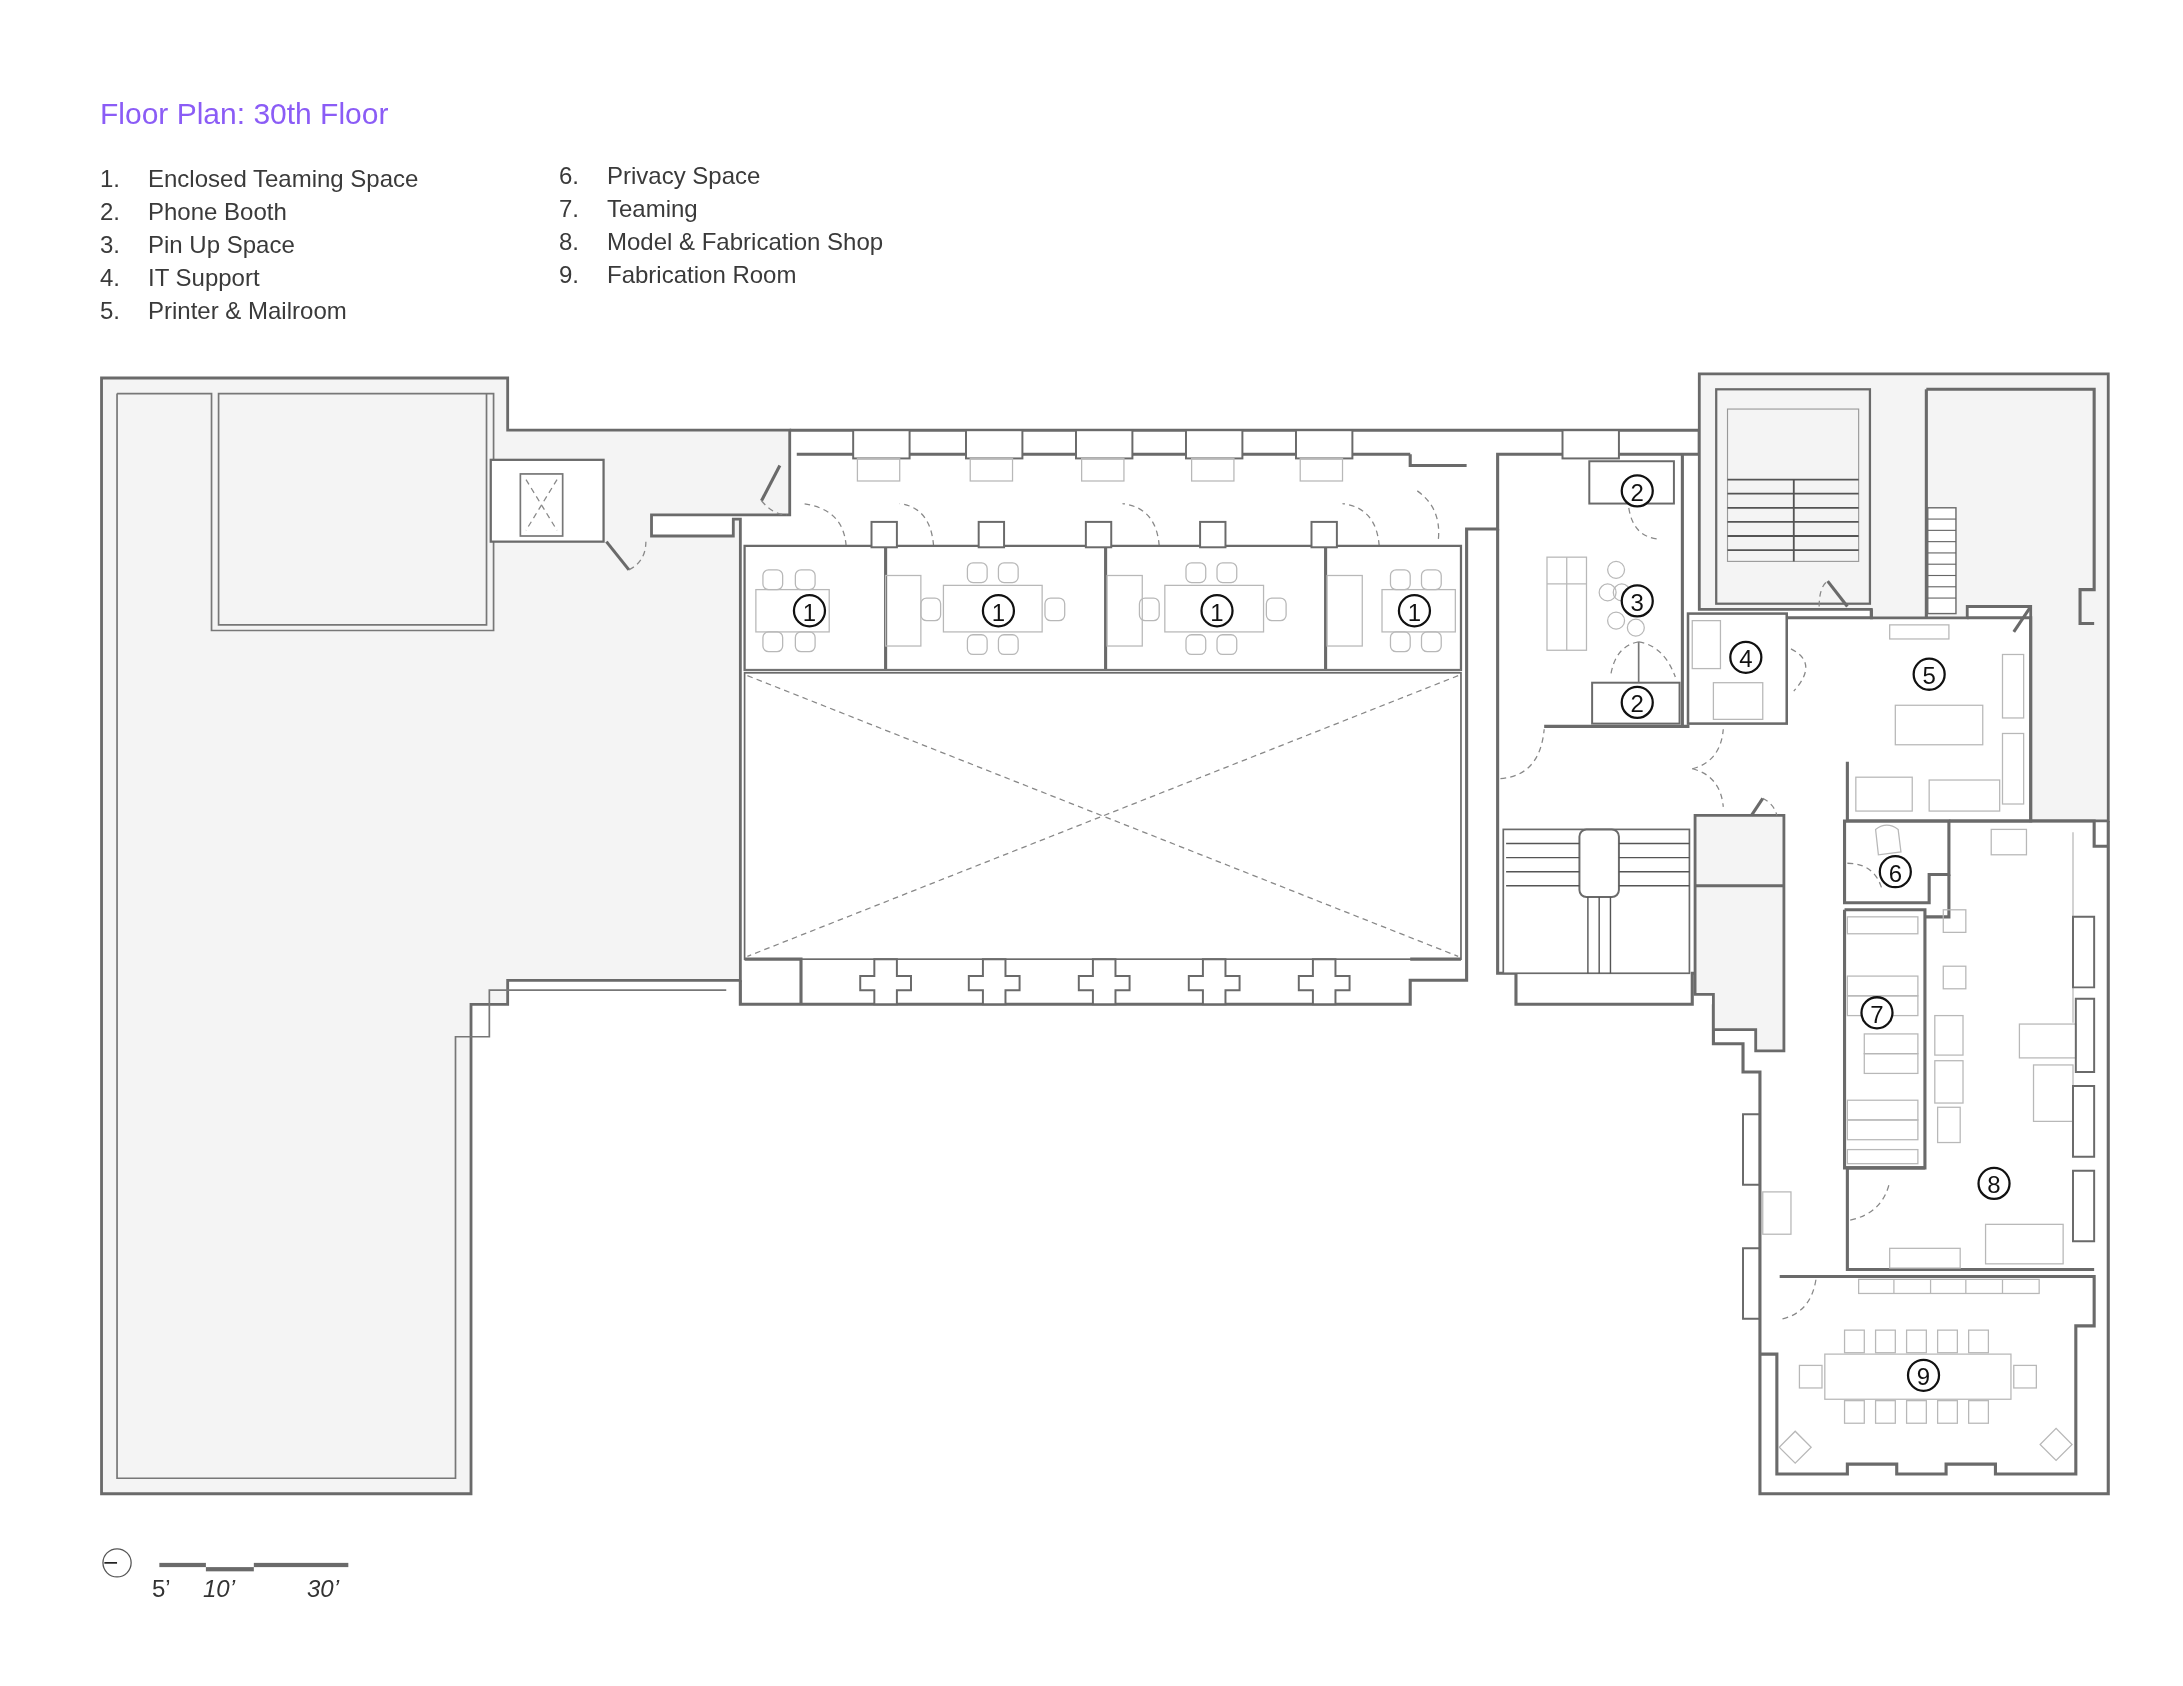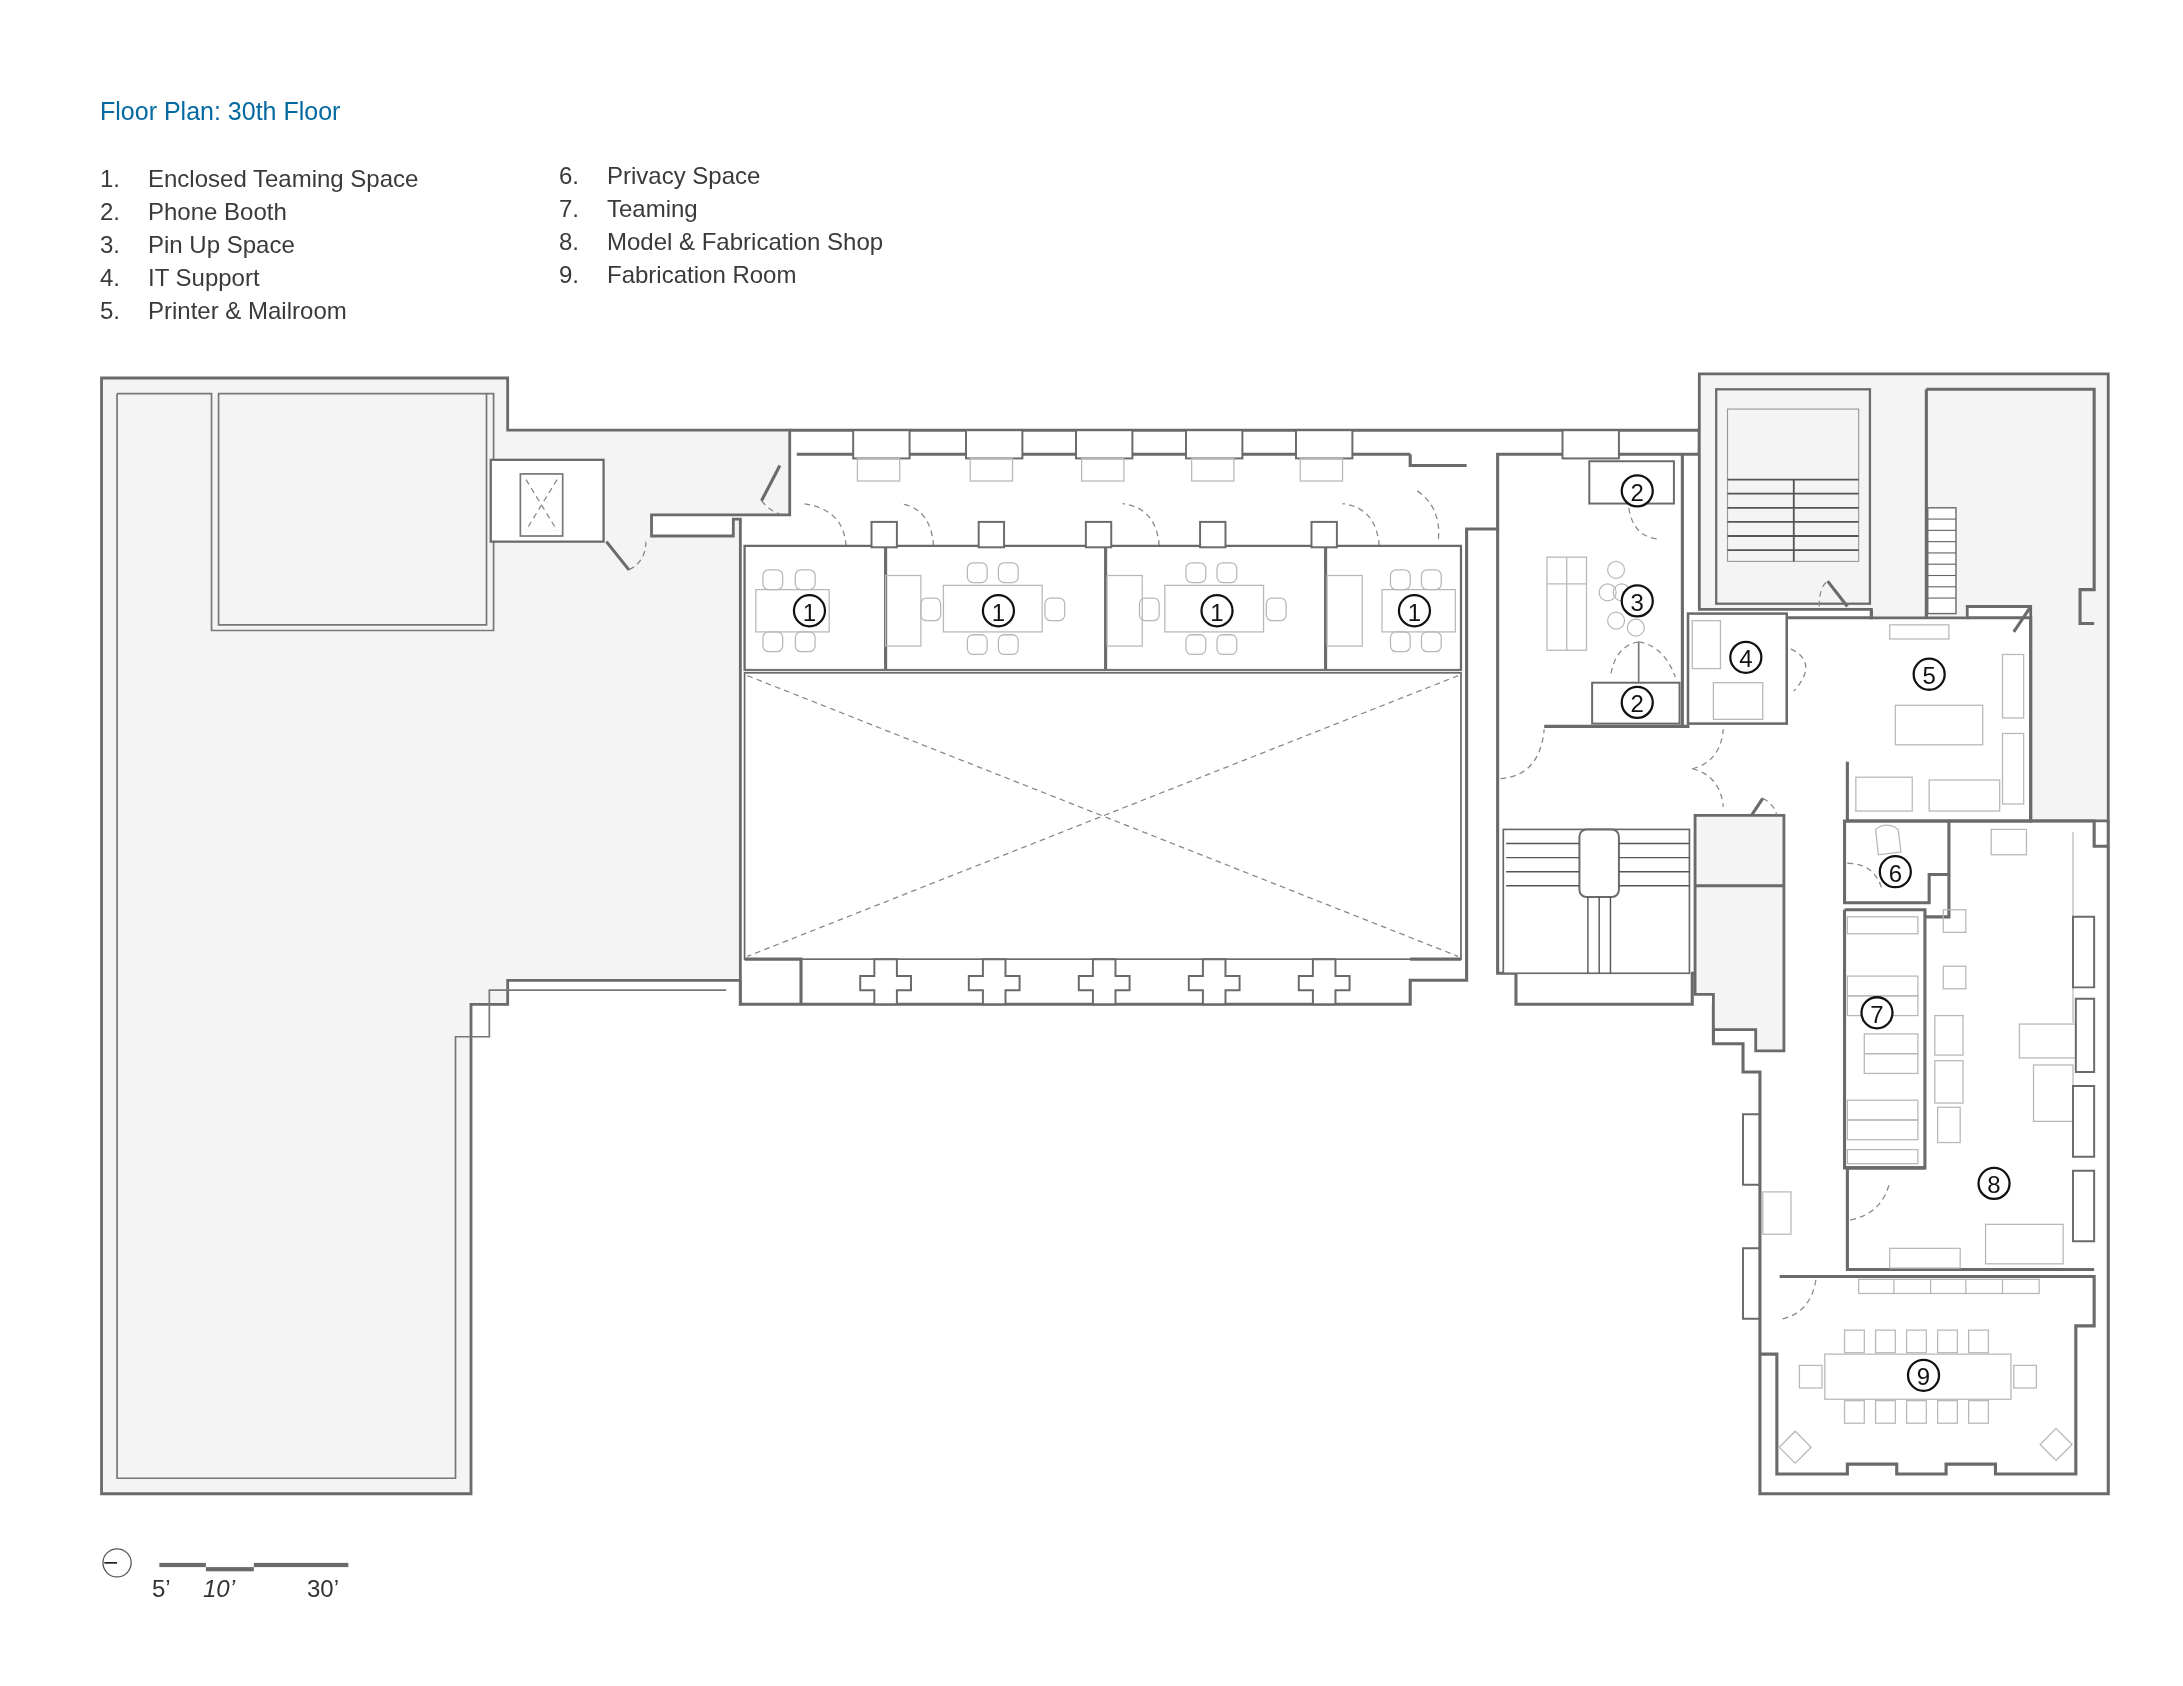--- a/index.html
+++ b/index.html
@@ -1,17 +1,17 @@
 <!DOCTYPE html>
 <html style="font-size:12px"><head>
 <meta charset="utf-8">
 <style>
   html, body { margin:0; padding:0; background:#ffffff; }
   body { width:2183px; height:1687px; position:relative; overflow:hidden; font-family:"Liberation Sans", sans-serif; color:#3a3a3a; }
-  .title { position:absolute; left:100px; top:97px; font-size:25px; font-weight:normal; color:#0369a1; letter-spacing:0px; }
+  .title { position:absolute; left:100px; top:97px; font-size:30px; font-weight:normal; color:#8b5cf6; letter-spacing:0px; }
   .legend { position:absolute; top:162px; font-size:24px; color:#3a3a3a; }
   .legend.col1 { left:100px; }
   .legend.col2 { left:559px; top:159px; }
   .legend-item { height:33px; display:flex; align-items:center; }
   .legend-num { width:48px; display:inline-block; }
   svg.plan { position:absolute; left:0; top:0; width:2183px; height:1687px; }
   .wall { fill:none; stroke:#6a6a6a; stroke-width:2.2; }
   .wall-thin { fill:none; stroke:#777; stroke-width:1.2; }
   .shade { fill:#f4f4f4; stroke:#6a6a6a; stroke-width:2; }
   .furn { fill:none; stroke:#b8b8b8; stroke-width:0.9; }
@@ -397,14 +397,14 @@
   </g>
   <g fill="#6a6a6a">
     <rect x="113" y="1108" width="33" height="3"></rect>
     <rect x="146" y="1111" width="34" height="3"></rect>
     <rect x="180" y="1108" width="67" height="3"></rect>
   </g>
 </svg>
 
 <div class="scale-label" style="left:152px;">5’</div>
 <div class="scale-label" style="left:203px;font-style:italic;">10’</div>
-<div class="scale-label" style="left:307px;">30’</div>
+<div class="scale-label" style="left:307px;font-style:italic;">30’</div>
 
 
 </body></html>

